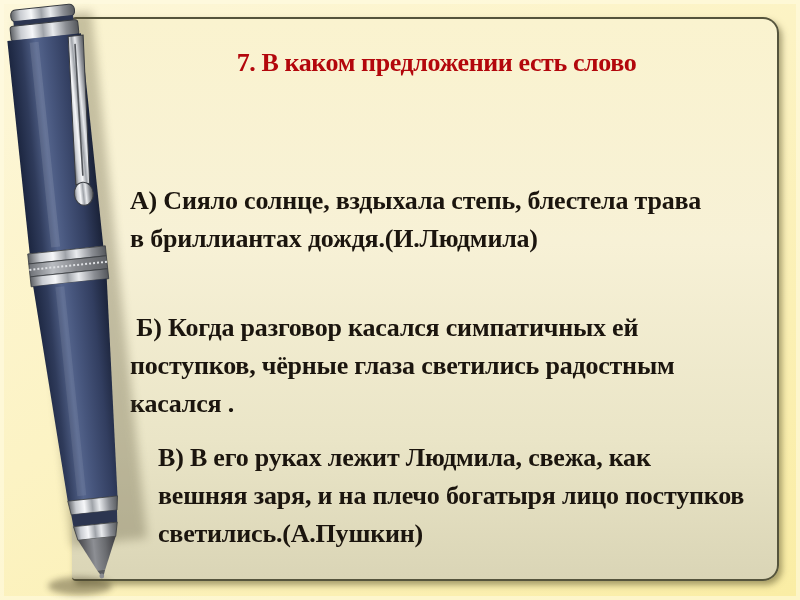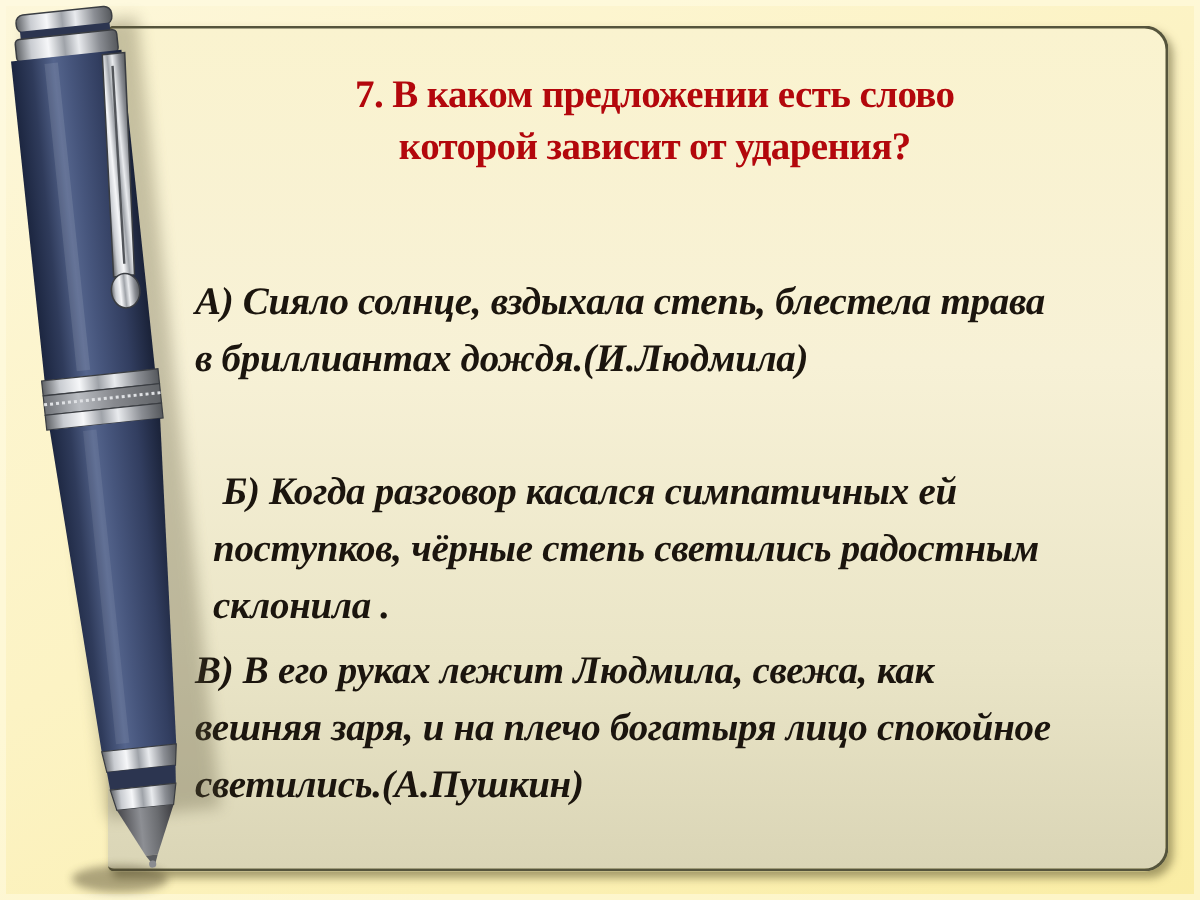--- a/index.html
+++ b/index.html
@@ -22,56 +22,55 @@
 
   .title{
     position:absolute;left:42px;right:18px;top:26px;
     text-align:center;font-weight:bold;font-size:26px;line-height:35px;
     letter-spacing:-0.4px;color:#b3070c;
   }
   .title .tline{white-space:nowrap;}
 
   .option{
     position:absolute;left:58px;right:28px;
-    font-weight:bold;font-style:italic;font-size:26px;line-height:38px;
+    font-weight:bold;font-size:26px;line-height:38px;
     color:#1b150e;letter-spacing:-0.2px;
   }
   .option .oline{white-space:nowrap;}
   .option-a{top:163px;}
-  .option-b{top:290px;margin-left:12px;}
-  .option-v{top:409px;}
+  .option-b{top:290px;}
+  .option-v{top:420px;margin-left:28px;}
 
   .pen-svg{position:absolute;left:0;top:0;z-index:5;}
 </style>
 </head>
 <body>
 
 <div class="slide">
 
   <div class="card">
 
     <div class="title">
       <div class="tline">7. В каком предложении есть слово</div>
-      <div class="tline">которой зависит от ударения?</div>
     </div>
 
     <div class="option option-a">
       <div class="oline">А) Сияло солнце, вздыхала степь, блестела трава</div>
       <div class="oline">в бриллиантах дождя.(И.Людмила)</div>
     </div>
 
     <div class="option option-b">
       <div class="oline">&nbsp;Б) Когда разговор касался симпатичных ей</div>
-      <div class="oline">поступков, чёрные степь светились радостным</div>
-      <div class="oline">склонила .</div>
+      <div class="oline">поступков, чёрные глаза светились радостным</div>
+      <div class="oline">касался .</div>
     </div>
 
     <div class="option option-v">
       <div class="oline">В) В его руках лежит Людмила, свежа, как</div>
-      <div class="oline">вешняя заря, и на плечо богатыря лицо спокойное</div>
+      <div class="oline">вешняя заря, и на плечо богатыря лицо поступков</div>
       <div class="oline">светились.(А.Пушкин)</div>
     </div>
 
   </div>
 
   <svg class="pen-svg" width="800" height="600" viewBox="0 0 800 600" aria-hidden="true">
     <defs>
       <linearGradient id="navyGrad" x1="0" y1="0" x2="1" y2="0">
         <stop offset="0" stop-color="#1c2640"></stop>
         <stop offset="0.18" stop-color="#2f3b5b"></stop>

